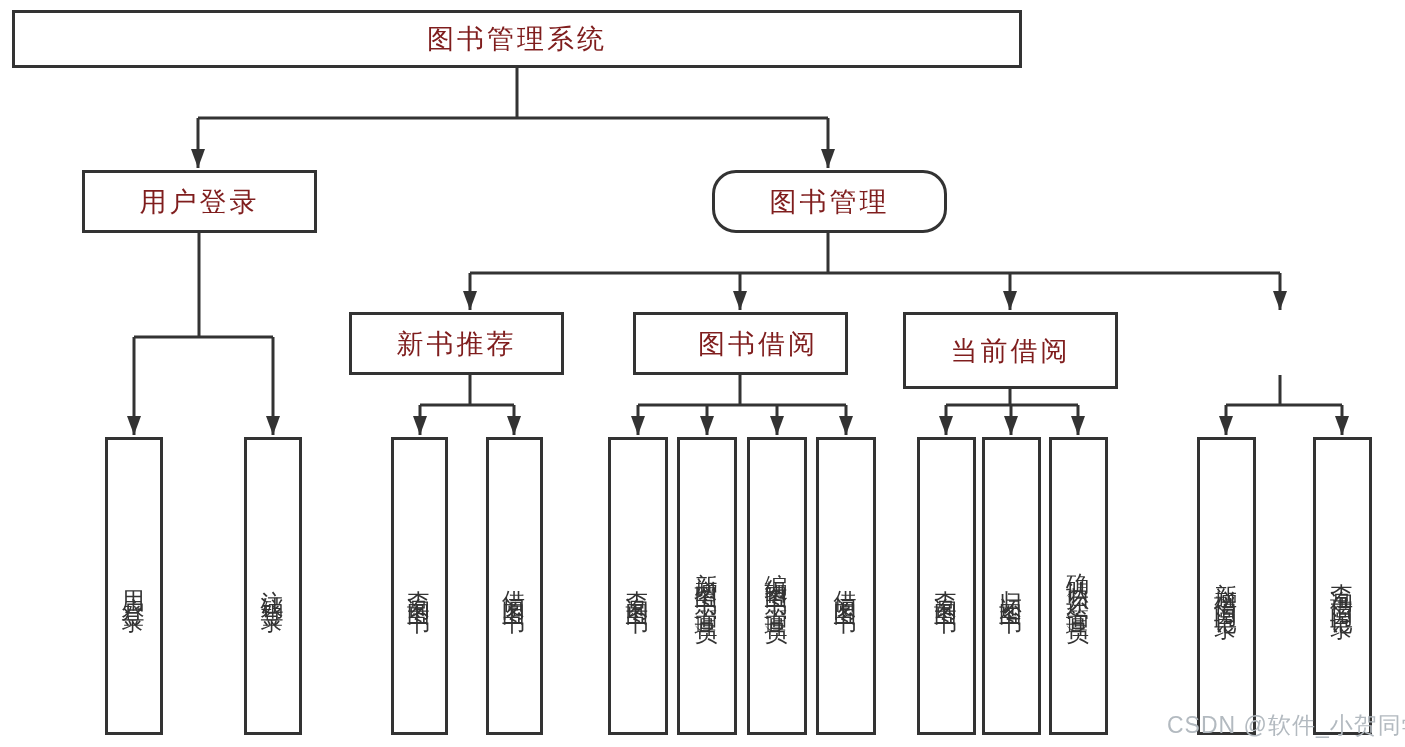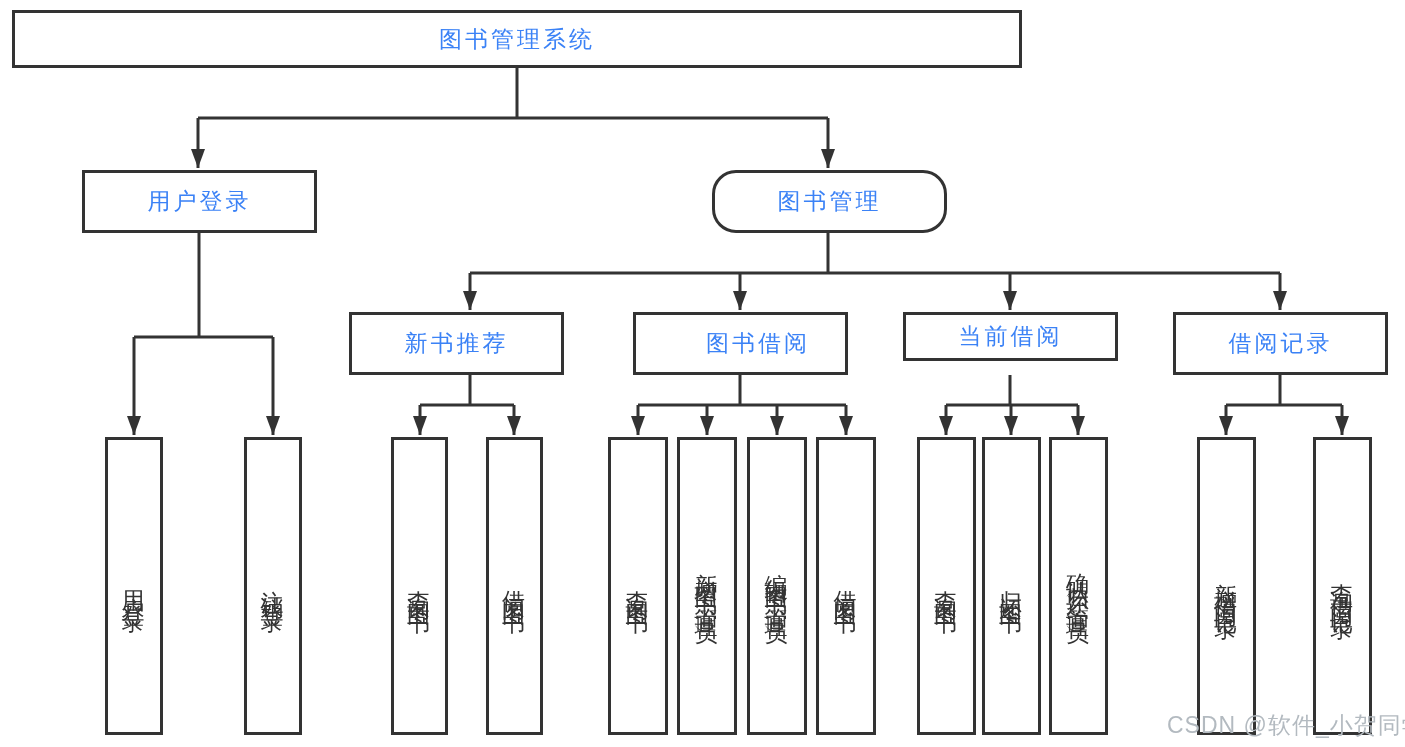--- a/index.html
+++ b/index.html
@@ -22,23 +22,23 @@
     pointer-events: none;
   }
   .hbox {
     position: absolute;
     box-sizing: border-box;
     border: 3px solid #333333;
     background: #ffffff;
     display: flex;
     align-items: center;
     justify-content: center;
-    font-size: 23px;
+    font-size: 27px;
     letter-spacing: 3px;
-    color: #3b82f6;
+    color: #7f1d1d;
     white-space: nowrap;
   }
   .vbox {
     position: absolute;
     box-sizing: border-box;
     border: 3px solid #333333;
     background: #ffffff;
     display: flex;
     align-items: center;
     justify-content: center;
@@ -101,22 +101,21 @@
     <path d="M1342 405 V435" fill="none" stroke="#333333" stroke-width="3" marker-end="url(#arw)"></path>
   </svg>
 
   <div class="hbox" style="left:12px; top:10px; width:1010px; height:58px;">图书管理系统</div>
 
   <div class="hbox" style="left:82px; top:170px; width:235px; height:63px;">用户登录</div>
   <div class="hbox" style="left:712px; top:170px; width:235px; height:63px;border-radius:24px;">图书管理</div>
 
   <div class="hbox" style="left:349px; top:312px; width:215px; height:63px;">新书推荐</div>
   <div class="hbox" style="left:633px; top:312px; width:215px; height:63px;padding-left:35px;">图书借阅</div>
-  <div class="hbox" style="left:903px; top:312px; width:215px; height:49px;">当前借阅</div>
-  <div class="hbox" style="left:1173px; top:312px; width:215px; height:63px;">借阅记录</div>
+  <div class="hbox" style="left:903px; top:312px; width:215px; height:77px;">当前借阅</div>
 
   <div class="vbox" style="left:105px; top:437px; width:58px; height:298px;">用户登录</div>
   <div class="vbox" style="left:244px; top:437px; width:58px; height:298px;">注销登录</div>
 
   <div class="vbox" style="left:391px; top:437px; width:57px; height:298px;">查询图书</div>
   <div class="vbox" style="left:486px; top:437px; width:57px; height:298px;">借阅图书</div>
 
   <div class="vbox" style="left:608px; top:437px; width:60px; height:298px;">查询图书</div>
   <div class="vbox" style="left:677px; top:437px; width:60px; height:298px;">新增图书（管理员）</div>
   <div class="vbox" style="left:747px; top:437px; width:60px; height:298px;">编辑图书（管理员）</div>

